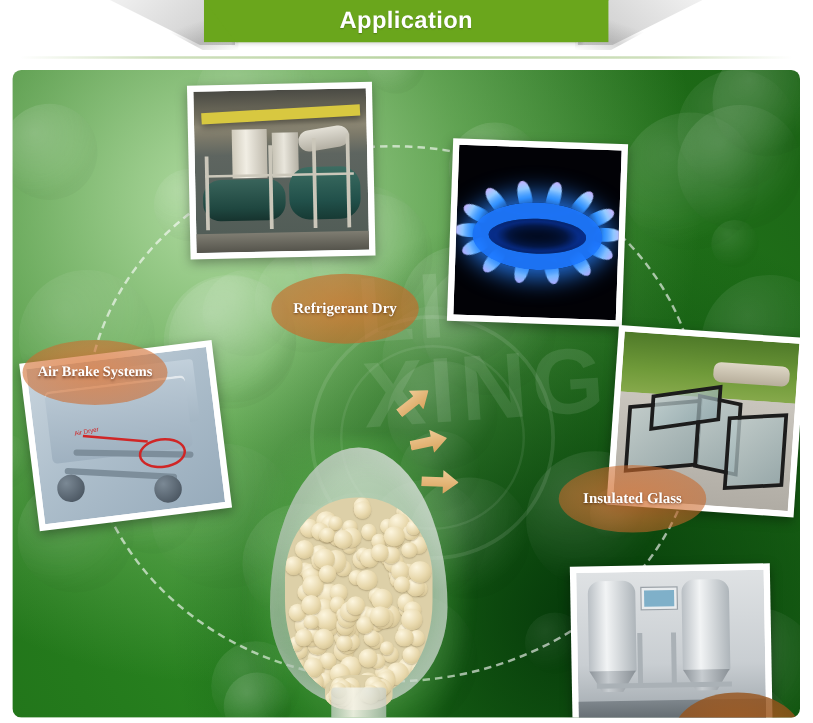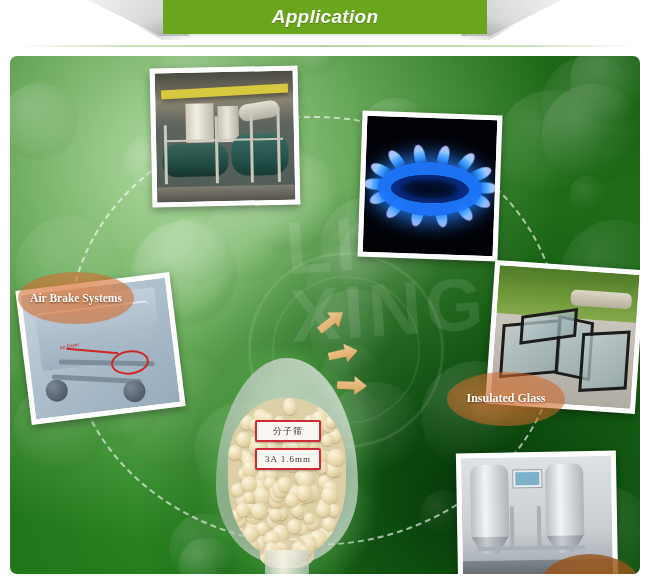--- a/index.html
+++ b/index.html
@@ -5,21 +5,21 @@
   * { box-sizing: border-box; margin: 0; padding: 0; }
   html, body {
     width: 650px; height: 578px;
     background: #ffffff;
     font-family: "Liberation Serif", serif;
     overflow: hidden;
   }
   #root { position: relative; width: 650px; height: 578px; background: #fff; }
 
   
-  .header { position: absolute; left: 0; top: 0; width: 650px; height: 46px; font-style: italic; }
+  .header { position: absolute; left: 0; top: 0; width: 650px; height: 46px; }
   .ribbon-center {
     position: absolute; left: 163px; top: 0; width: 324px; height: 34px;
     background: #6aa61c;
     clip-path: polygon(0 0, 100% 0, 100% 100%, 8% 100%);
   }
   .ribbon-center2 {
     position: absolute; left: 163px; top: 0; width: 324px; height: 34px;
     background: #6aa61c;
     clip-path: polygon(0 0, 100% 0, 92% 100%, 0 100%);
   }
@@ -585,30 +585,27 @@
           <div class="bead" style="width: 14.7912px; height: 14.7912px; left: 8.6855px; top: 12.517px;"></div>
           <div class="bead" style="width: 14.6592px; height: 14.6592px; left: 7.52863px; top: 8.04426px;"></div>
           <div class="bead" style="width: 13.1082px; height: 13.1082px; left: 4.80912px; top: 14.1976px;"></div>
           <div class="bead" style="width: 14.5933px; height: 14.5933px; left: 29.0851px; top: 8.09961px;"></div>
           <div class="bead" style="width: 13.8576px; height: 13.8576px; left: 7.04765px; top: 10.769px;"></div>
           <div class="bead" style="width: 14.444px; height: 14.444px; left: 3.22756px; top: 8.86792px;"></div>
           <div class="bead" style="width: 11.9015px; height: 11.9015px; left: 5.44153px; top: 5.83997px;"></div>
         </div>
       <div class="vase-neck"></div>
 
-      <div class="tagwrap">
-        <div class="tag tag1">分子筛</div>
-        <div class="tag tag2">3A 1.6mm</div>
-      </div>
     </div>
 
     <div class="arrow" style="left:306px;top:256px;transform:rotate(-38deg);"></div>
     <div class="arrow" style="left:318px;top:288px;transform:rotate(-12deg);"></div>
     <div class="arrow" style="left:327px;top:320px;transform:rotate(2deg);"></div>
 
+    <div class="label l-refrig">Refrigerant Dry</div>
     <div class="label l-glass">Insulated Glass</div>
     <div class="label l-brake">Air Brake Systems</div>
     <div class="label l-comp">
       <br>
 
     </div>
 
   </div>
 </div>
 

